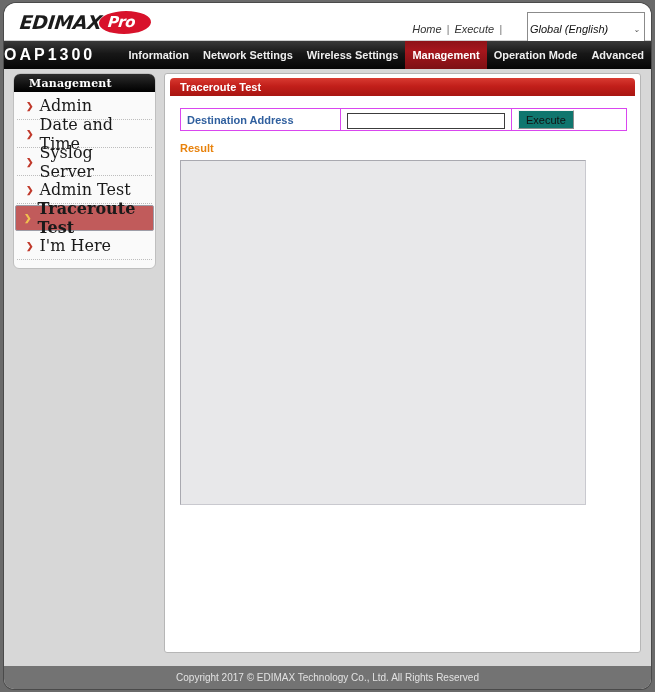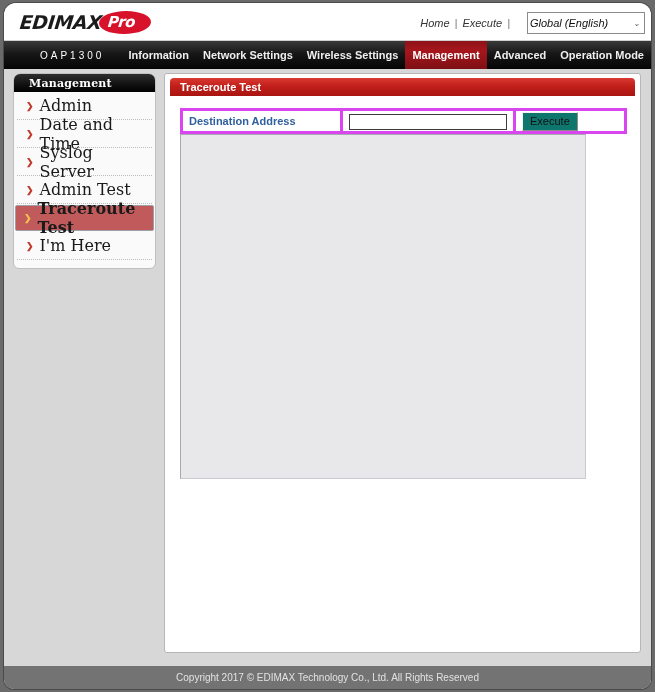--- a/index.html
+++ b/index.html
@@ -73,49 +73,48 @@
     position: absolute;
     right: 6px; top: 9px;
     display: flex; align-items: center;
     font-size: 11px; color: #333; font-style: italic;
   }
   .topright a {
     color: #333; text-decoration: none;
   }
   .topright .sep { margin: 0 5px; color: #777; }
   .langsel {
-    margin-left: 12px;
+    margin-left: 20px;
     width: 118px; height: 18px;
     border: 1px solid #8b8b8b;
     background: #ffffff;
     font-size: 11px;
     font-family: "Liberation Sans", sans-serif;
     color: #111;
-    padding: 10px 2px;
+    padding: 16px 2px;
     display: flex; align-items: center;
     justify-content: space-between;
   }
   .langsel .caret {
     font-size: 8px; color: #555; margin-right: 2px;
   }
 
   
   .navbar {
     position: relative;
     height: 28px;
     background: linear-gradient(180deg, #3a3a3a 0%, #171717 45%, #050505 100%);
     display: flex;
     align-items: stretch;
   }
   .model {
     display: flex; align-items: center;
-    padding-left: 36px;
     color: #ffffff;
-    font-size: 10px;
-    font-weight: normal;
+    font-size: 16px;
+    font-weight: bold;
     letter-spacing: 3px;
     font-family: "Liberation Sans", sans-serif;
     width: 175px;
   }
   .navitems {
     display: flex; align-items: stretch;
   }
   .navitem {
     display: flex; align-items: center;
     padding: 8px 7px;
@@ -217,21 +216,21 @@
   }
 
   
   .form-table {
     width: 447px;
     border: 1px solid #cfcfcf;
     border-collapse: collapse;
     margin-left: 1px;
   }
   .form-table td {
-    border: 3px solid #d946ef;
+    border: 1px solid #d946ef;
     height: 22px;
     padding: 0 6px;
     vertical-align: middle;
   }
   .td-label {
     width: 160px;
     color: #2f5f9e;
     font-size: 11px;
     font-weight: bold;
   }
@@ -324,22 +323,22 @@
       </div>
     </div>
 
     <div class="navbar">
       <div class="model">OAP1300</div>
       <div class="navitems">
         <div class="navitem">Information</div>
         <div class="navitem">Network Settings</div>
         <div class="navitem">Wireless Settings</div>
         <div class="navitem active">Management</div>
+        <div class="navitem">Operation Mode</div>
         <div class="navitem">Advanced</div>
-        <div class="navitem">Operation Mode</div>
       </div>
     </div>
 
     <div class="bodyarea">
 
       <div class="sidebar">
         <div class="sb-head">Management</div>
 
         <div class="sb-item">
           <span class="chev">❯</span>
@@ -384,20 +383,21 @@
               <td class="td-input">
                 <input class="addr-input" type="text" value="" style="">
               </td>
               <td class="td-btn">
                 <button class="exec-btn">Execute</button>
               </td>
             </tr>
           </tbody>
             </table>
 
+          <div class="result-label">Result</div>
 
           <textarea class="result-box" readonly="" style=""></textarea>
         </div>
       </div>
     </div>
 
     <div class="footer">
       <span>Copyright 2017 © EDIMAX Technology Co., Ltd. All Rights Reserved</span>
     </div>
 

